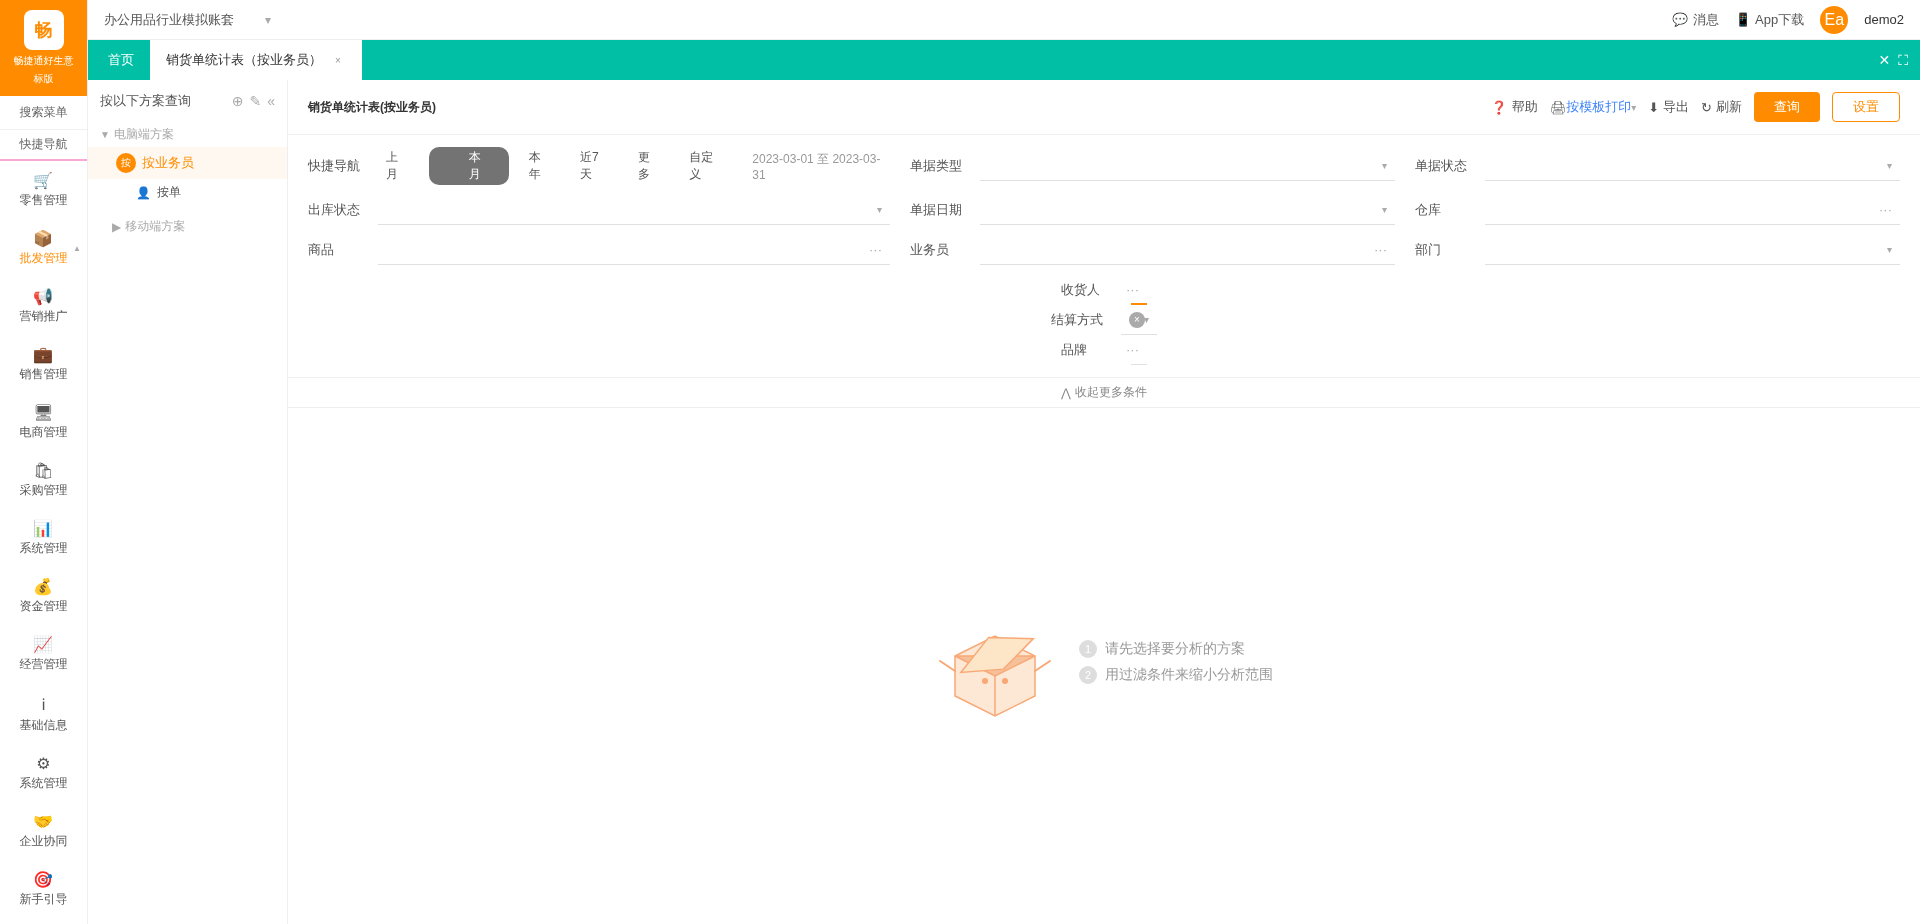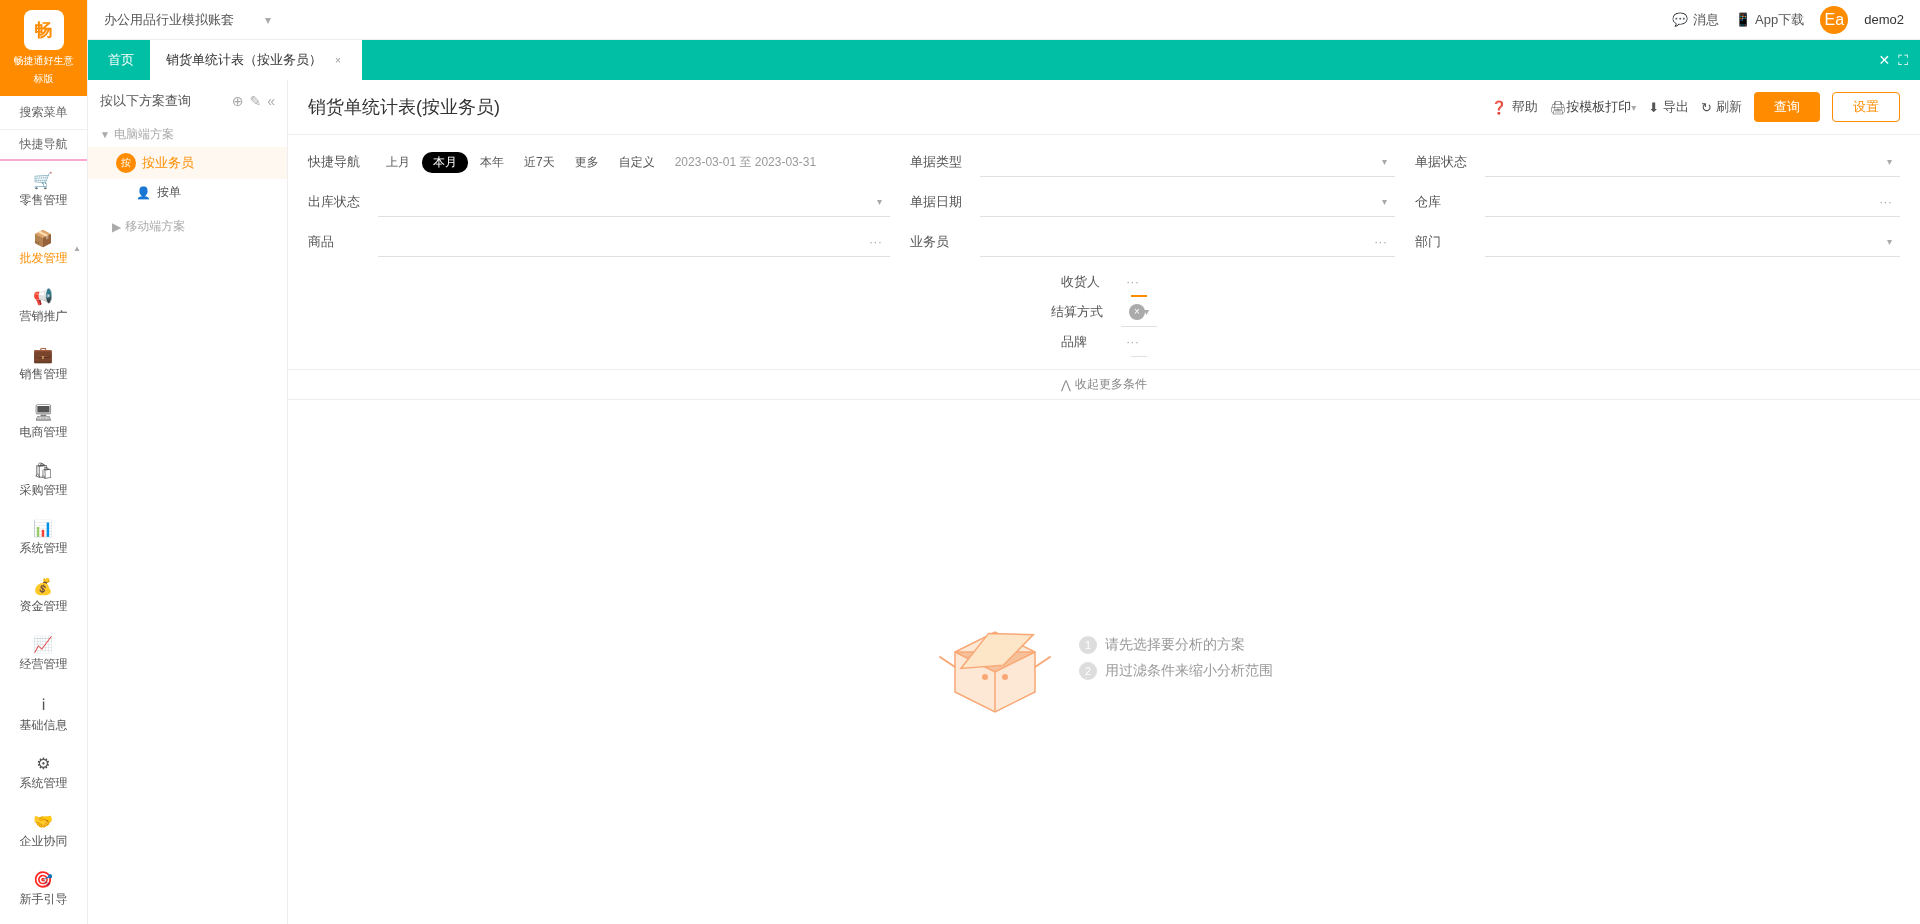--- a/index.html
+++ b/index.html
@@ -59,56 +59,56 @@
     .tree-item.active { color: #ff8c00; background: #fff8f0; }
     .tree-item .item-icon { width: 20px; height: 20px; border-radius: 50%; background: #ff8c00; display: flex; align-items: center; justify-content: center; color: #fff; font-size: 10px; flex-shrink: 0; }
     .tree-sub-item { padding: 5px 12px 5px 48px; font-size: 12px; color: #555; cursor: pointer; display: flex; align-items: center; gap: 6px; }
     .tree-sub-group-label { padding: 4px 12px 4px 24px; font-size: 12px; color: #aaa; cursor: pointer; display: flex; align-items: center; gap: 4px; }
 
     
     .right-content { flex: 1; display: flex; flex-direction: column; overflow: hidden; }
 
     
     .page-header { background: #fff; padding: 12px 20px; border-bottom: 1px solid #eee; display: flex; align-items: center; }
-    .page-title { font-size: 18px; font-weight: 400; color: #333; flex: 1; }
+    .page-title { font-size: 12px; font-weight: 700; color: #333; flex: 1; }
     .page-actions { display: flex; align-items: center; gap: 12px; }
     .page-action { display: flex; align-items: center; gap: 4px; font-size: 13px; color: #555; cursor: pointer; }
     .btn-query { background: #ff8c00; color: #fff; border: none; padding: 6px 20px; border-radius: 4px; font-size: 13px; cursor: pointer; }
     .btn-settings { background: #fff; color: #ff8c00; border: 1px solid #ff8c00; padding: 5px 20px; border-radius: 4px; font-size: 13px; cursor: pointer; }
 
     
     .filter-area { background: #fff; padding: 12px 20px; border-bottom: 1px solid #eee; }
     .filter-row { display: flex; align-items: center; margin-bottom: 10px; gap: 0; }
     .filter-row:last-child { margin-bottom: 0; flex-direction: column; }
     .filter-label { width: 70px; font-size: 13px; color: #555; flex-shrink: 0; }
     .filter-input { flex: 1; height: 30px; border: none; border-bottom: 1px solid #e0e0e0; padding: 0 8px; font-size: 13px; color: #333; outline: none; cursor: pointer; display: flex; align-items: center; position: relative; }
     .filter-input.has-border-bottom { border-bottom: 2px solid #ff8c00; }
     .filter-input .dots { color: #aaa; position: absolute; right: 8px; }
     .filter-input .dropdown-arrow { color: #aaa; position: absolute; right: 8px; font-size: 10px; }
     .filter-input .clear-btn { color: #aaa; cursor: pointer; margin-right: 8px; }
     .filter-col { flex: 1; display: flex; align-items: center; min-width: 0; }
     .filter-col-separator { width: 20px; }
-    .date-group { display: flex; align-items: center; gap: 4px; flex: 1; }
+    .date-group { display: flex; align-items: center; gap: 12px; flex: 1; }
     .date-btn { padding: 2px 8px; font-size: 12px; border-radius: 3px; cursor: pointer; color: #555; }
-    .date-btn.active { background: #000000; color: #fff; border-radius: 10px; padding: 2px 11px; text-align: right; }
+    .date-btn.active { background: #737373; color: #fff; border-radius: 10px; padding: 2px 28px; text-align: right; }
     .date-range { font-size: 12px; color: #999; margin-left: 8px; }
 
     
     .collapse-btn { text-align: center; padding: 6px; background: #fff; border-bottom: 1px solid #eee; }
     .collapse-btn button { background: none; border: none; color: #888; font-size: 12px; cursor: pointer; display: flex; align-items: center; gap: 4px; margin: 0 auto; }
 
     
     .empty-state { flex: 1; display: flex; flex-direction: column; align-items: center; justify-content: center; background: #fff; }
     .empty-steps { text-align: left; }
     .empty-step { display: flex; align-items: center; gap: 8px; font-size: 14px; color: #999; margin-bottom: 8px; }
     .empty-step .step-num { width: 18px; height: 18px; border-radius: 50%; background: #ddd; color: #fff; display: flex; align-items: center; justify-content: center; font-size: 11px; flex-shrink: 0; }
 
     
     .btn-with-arrow { display: flex; align-items: center; gap: 0; }
-    .btn-with-arrow .main-btn { background: none; border: none; color: #404040; font-size: 13px; cursor: pointer; display: flex; align-items: center; gap: 4px; }
+    .btn-with-arrow .main-btn { background: none; border: none; color: #3b82f6; font-size: 13px; cursor: pointer; display: flex; align-items: center; gap: 4px; }
     .btn-with-arrow .arrow-btn { cursor: pointer; color: #aaa; font-size: 10px; }
   </style>
 </head>
 <body>
 
 <div class="sidebar">
   <div class="sidebar-logo">
     <div class="sidebar-logo-icon">
       <span>畅</span>
     </div>

